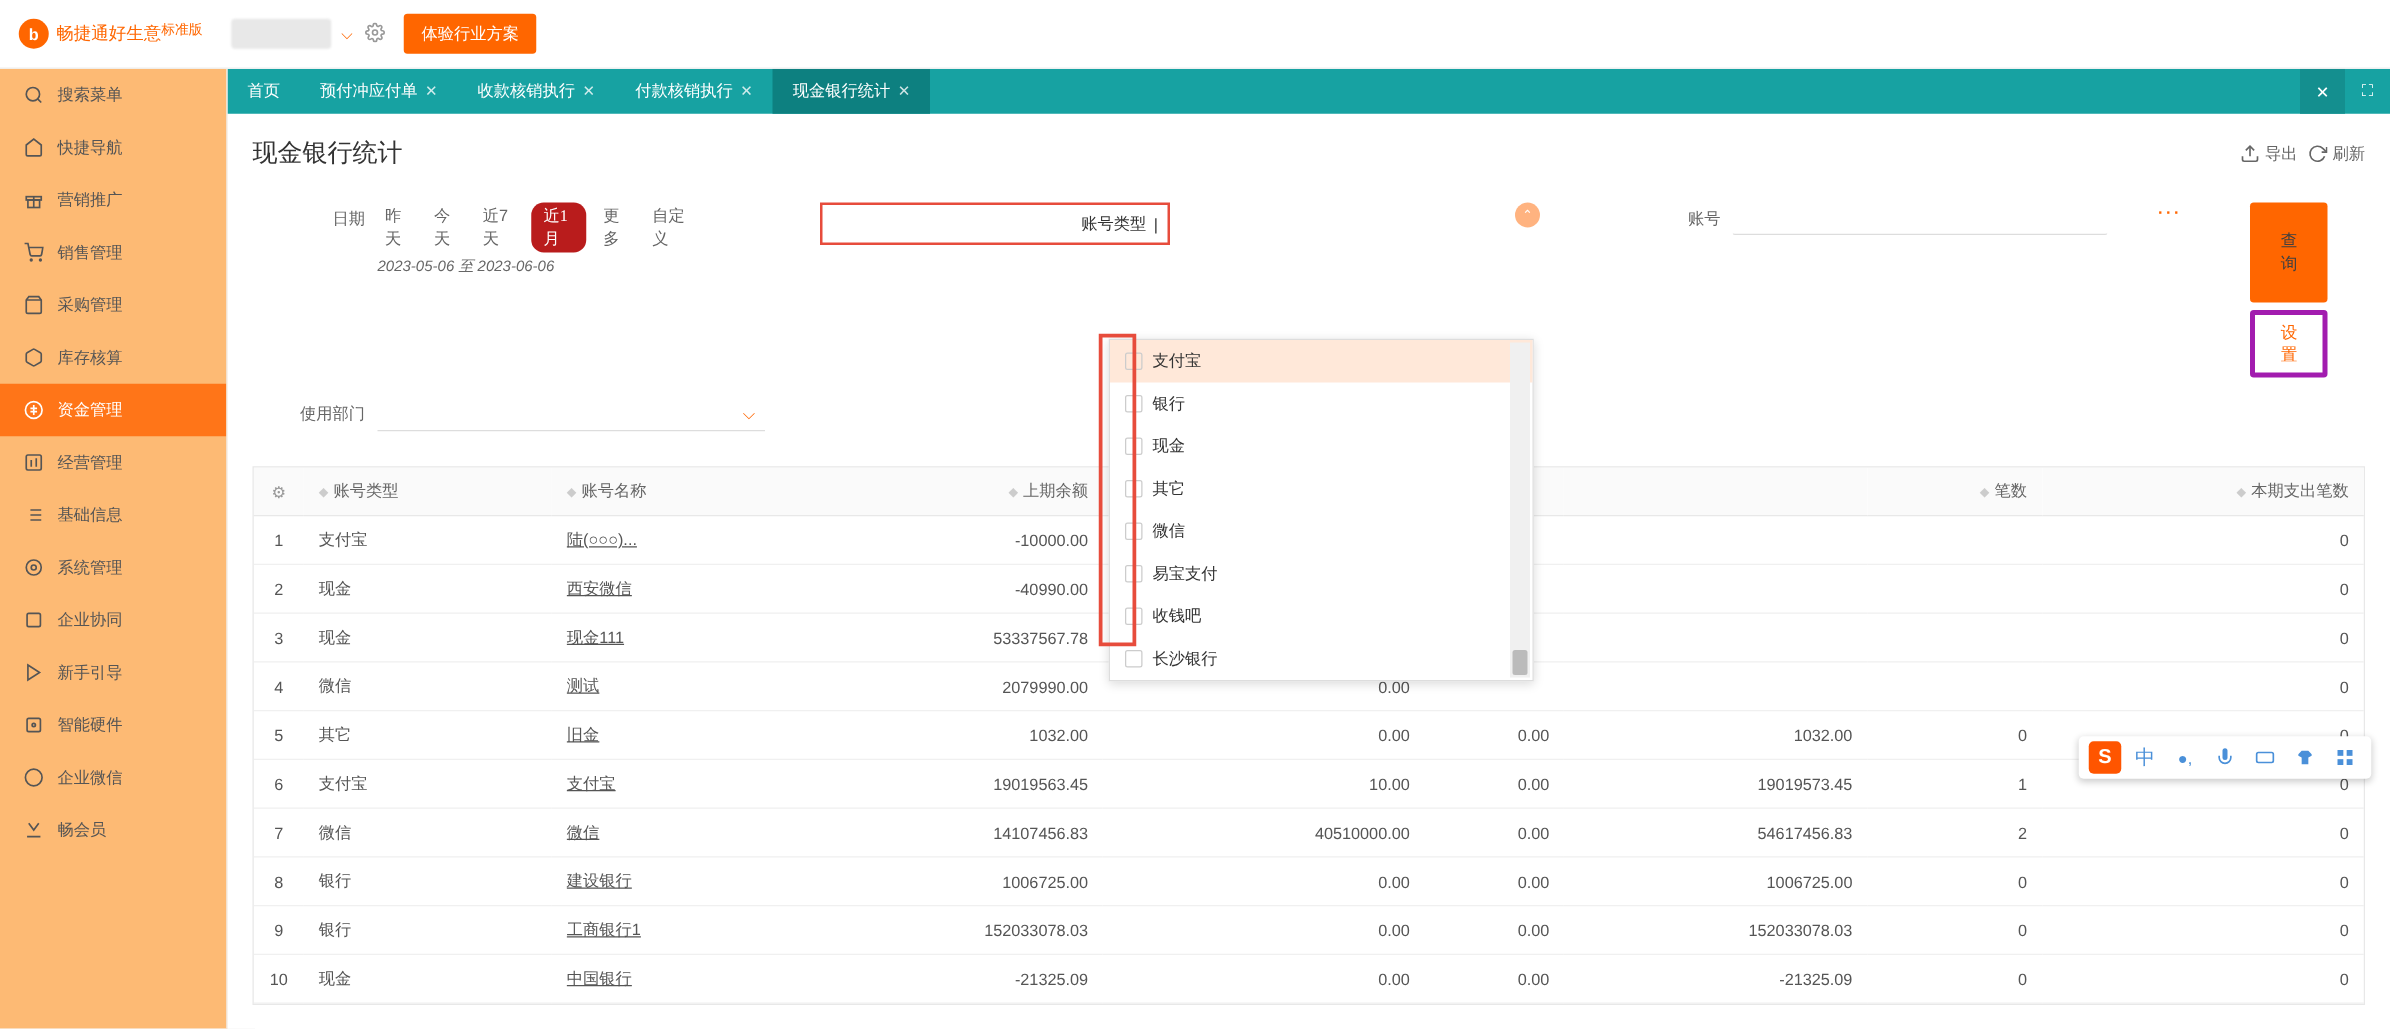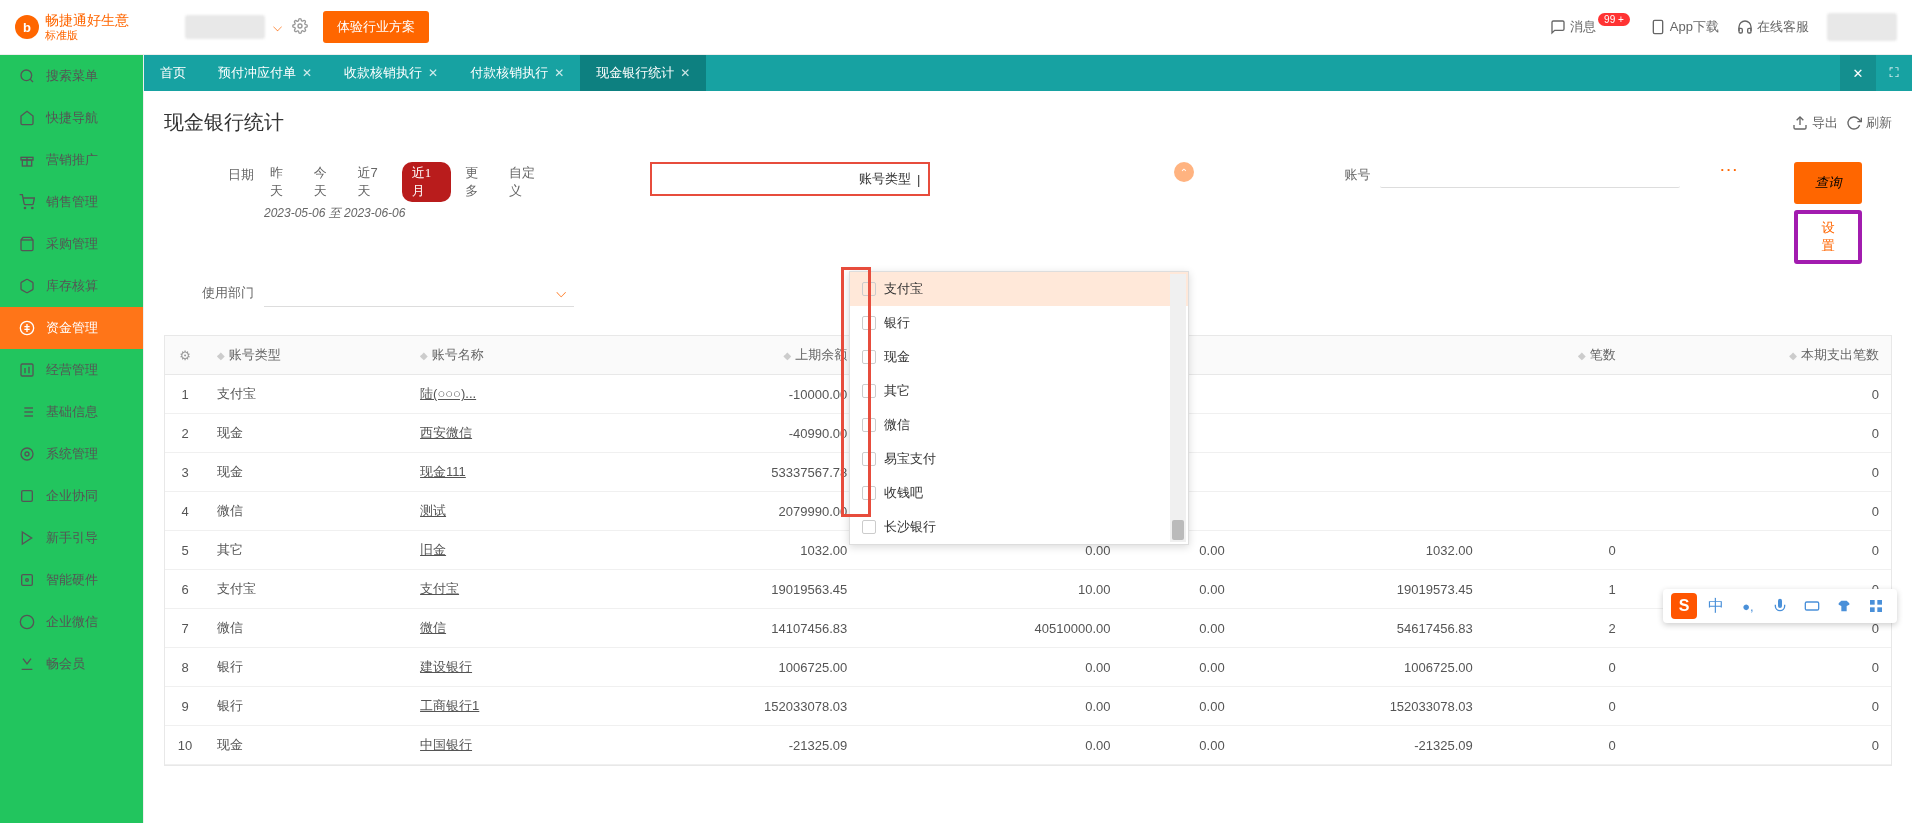--- a/index.html
+++ b/index.html
@@ -6,36 +6,36 @@
 body { font-family: "Microsoft YaHei", Arial, sans-serif; font-size: 13px; color: #333; background: #f5f5f5; overflow: hidden; }
 
 .app { display: flex; flex-direction: column; height: 823px; width: 1912px; }
 
 
 .top-header { display: flex; align-items: center; height: 55px; background: #fff; border-bottom: 1px solid #eee; padding: 0 15px; }
 .logo-area { display: flex; align-items: center; width: 150px; }
 .logo-icon { width: 24px; height: 24px; background: #ff6600; border-radius: 50%; display: flex; align-items: center; justify-content: center; color: #fff; font-weight: bold; margin-right: 6px; }
 .logo-text { color: #ff6600; font-size: 14px; font-weight: 500; }
 .logo-sub { color: #ff6600; font-size: 11px; margin-top: -2px; }
-.logo-col { display: flex; flex-direction: column; }
+.logo-col { display: flex; flex-direction: row; }
 .org-selector { display: flex; align-items: center; gap: 8px; margin-left: 20px; }
 .org-blur { width: 80px; height: 24px; background: #e8e8e8; border-radius: 3px; filter: blur(1px); }
 .caret-down { color: #ff6600; font-size: 12px; }
 .gear-icon-wrap { margin-left: 10px; color: #999; cursor: pointer; }
 .trial-btn { background: #ff6600; color: #fff; border: none; padding: 7px 14px; border-radius: 3px; margin-left: 15px; cursor: pointer; font-size: 13px; }
 .header-right { margin-left: auto; display: flex; align-items: center; gap: 18px; color: #666; }
 .header-item { display: flex; align-items: center; gap: 4px; cursor: pointer; font-size: 13px; }
 .badge { background: #ff3333; color: #fff; font-size: 10px; padding: 1px 6px; border-radius: 8px; position: relative; top: -8px; left: -2px; }
 .avatar-blur { width: 70px; height: 28px; background: #e8e8e8; border-radius: 3px; filter: blur(1px); }
 
 
 .main { display: flex; flex: 1; overflow: hidden; }
 
 
-.sidebar { width: 144px; background: #22c55e; border-right: 1px solid #eee; overflow-y: auto; }
+.sidebar { width: 182px; background: #fdba74; border-right: 1px solid #eee; overflow-y: auto; }
 .sidebar-item { display: flex; align-items: center; padding: 12px 18px; cursor: pointer; color: #555; gap: 10px; }
 .sidebar-item.active { background: #ff7518; color: #fff; }
 .sb-icon { width: 18px; height: 18px; display: flex; align-items: center; justify-content: center; }
 
 
 .content { flex: 1; display: flex; flex-direction: column; background: #fff; overflow: hidden; }
 
 
 .tabs { display: flex; align-items: center; background: #17a2a2; height: 36px; }
 .tab { padding: 0 16px; height: 100%; display: flex; align-items: center; color: #fff; cursor: pointer; gap: 6px; font-size: 13px; }
@@ -57,21 +57,21 @@
 .filter-group { display: flex; align-items: flex-start; gap: 10px; }
 .filter-label { color: #666; min-width: 60px; text-align: right; padding-top: 4px; }
 .date-opts { display: flex; flex-direction: column; gap: 3px; }
 .date-btns { display: flex; gap: 8px; align-items: center; }
 .date-btn { color: #666; cursor: pointer; padding: 2px 6px; font-size: 13px; }
 .date-btn.active { background: #b91c1c; color: #fff; border-radius: 10px; padding: 2px 10px; font-family: Liberation Serif, serif; }
 .date-range { color: #666; font-size: 12px; font-style: italic; }
 .filter-input { border: 1px solid #ddd; padding: 5px 8px; width: 280px; border-radius: 2px; }
 .filter-select { display: flex; align-items: center; justify-content: space-between; border-bottom: 1px solid #ddd; padding: 5px 8px; width: 280px; cursor: pointer; }
 .filter-select.highlighted { border: 2px solid #e74c3c; padding: 6px 8px; }
-.search-btn { background: #ff6600; color: #000000; border: none; padding: 12px 18px; border-radius: 3px; cursor: pointer; font-style: italic; }
+.search-btn { background: #ff6600; color: #404040; border: none; padding: 22px 18px; border-radius: 3px; cursor: pointer; }
 .settings-btn { background: #fff; color: #ff6600; border: 4px solid #a21caf; padding: 5px 18px; border-radius: 3px; cursor: pointer; }
 .filter-actions { display: flex; flex-direction: column; gap: 6px; margin-left: auto; }
 .more-dots { color: #ff6600; margin-right: 15px; cursor: pointer; font-weight: bold; letter-spacing: 2px; }
 .collapse-icon { width: 20px; height: 20px; background: #ffb380; border-radius: 50%; display: flex; align-items: center; justify-content: center; color: #fff; cursor: pointer; font-size: 10px; }
 
 
 .dropdown-panel { position: absolute; top: 180px; left: 705px; width: 340px; background: #fff; border: 1px solid #ddd; box-shadow: 0 2px 8px rgba(0,0,0,0.15); z-index: 100; }
 .dropdown-highlight { position: absolute; top: 176px; left: 697px; width: 30px; height: 250px; border: 3px solid #e74c3c; z-index: 101; pointer-events: none; }
 .dropdown-item { display: flex; align-items: center; padding: 8px 12px; cursor: pointer; gap: 8px; }
 .dropdown-item:first-child { background: #ffe8d9; }
@@ -116,44 +116,20 @@
       <div class="org-blur"></div>
       <span class="caret-down">⌵</span>
     </div>
     <span class="gear-icon-wrap">
       <svg viewBox="0 0 24 24" fill="none" stroke="currentColor" stroke-width="2">
           <circle cx="12" cy="12" r="3"></circle>
           <path d="M19.4 15a1.65 1.65 0 0 0 .33 1.82l.06.06a2 2 0 1 1-2.83 2.83l-.06-.06a1.65 1.65 0 0 0-1.82-.33 1.65 1.65 0 0 0-1 1.51V21a2 2 0 0 1-4 0v-.09a1.65 1.65 0 0 0-1-1.51 1.65 1.65 0 0 0-1.82.33l-.06.06a2 2 0 1 1-2.83-2.83l.06-.06a1.65 1.65 0 0 0 .33-1.82 1.65 1.65 0 0 0-1.51-1H3a2 2 0 0 1 0-4h.09a1.65 1.65 0 0 0 1.51-1 1.65 1.65 0 0 0-.33-1.82l-.06-.06a2 2 0 1 1 2.83-2.83l.06.06a1.65 1.65 0 0 0 1.82.33h0a1.65 1.65 0 0 0 1-1.51V3a2 2 0 0 1 4 0v.09a1.65 1.65 0 0 0 1 1.51h0a1.65 1.65 0 0 0 1.82-.33l.06-.06a2 2 0 1 1 2.83 2.83l-.06.06a1.65 1.65 0 0 0-.33 1.82v0a1.65 1.65 0 0 0 1.51 1H21a2 2 0 0 1 0 4h-.09a1.65 1.65 0 0 0-1.51 1z"></path>
         </svg>
     </span>
     <button class="trial-btn">体验行业方案</button>
-    <div class="header-right">
-      <div class="header-item">
-        <svg viewBox="0 0 24 24" fill="none" stroke="currentColor" stroke-width="2">
-            <path d="M21 15a2 2 0 0 1-2 2H7l-4 4V5a2 2 0 0 1 2-2h14a2 2 0 0 1 2 2z"></path>
-          </svg>
-        <span>消息</span>
-        <span class="badge">99 +</span>
-      </div>
-      <div class="header-item">
-        <svg viewBox="0 0 24 24" fill="none" stroke="currentColor" stroke-width="2">
-            <rect x="5" y="2" width="14" height="20" rx="2"></rect>
-            <line x1="12" y1="18" x2="12" y2="18"></line>
-          </svg>
-        <span>App下载</span>
-      </div>
-      <div class="header-item">
-        <svg viewBox="0 0 24 24" fill="none" stroke="currentColor" stroke-width="2">
-            <path d="M3 18v-6a9 9 0 0 1 18 0v6"></path>
-            <path d="M21 19a2 2 0 0 1-2 2h-1a2 2 0 0 1-2-2v-3a2 2 0 0 1 2-2h3zM3 19a2 2 0 0 0 2 2h1a2 2 0 0 0 2-2v-3a2 2 0 0 0-2-2H3z"></path>
-          </svg>
-        <span>在线客服</span>
-      </div>
-      <div class="avatar-blur"></div>
-    </div>
   </div>
 
   <div class="main">
 
     <div class="sidebar" id="sidebar">
         <div class="sidebar-item">
           <span class="sb-icon">
             <svg viewBox="0 0 24 24" fill="none" stroke="currentColor" stroke-width="2">
               <circle cx="11" cy="11" r="8"></circle>
               <line x1="21" y1="21" x2="16.65" y2="16.65"></line>

